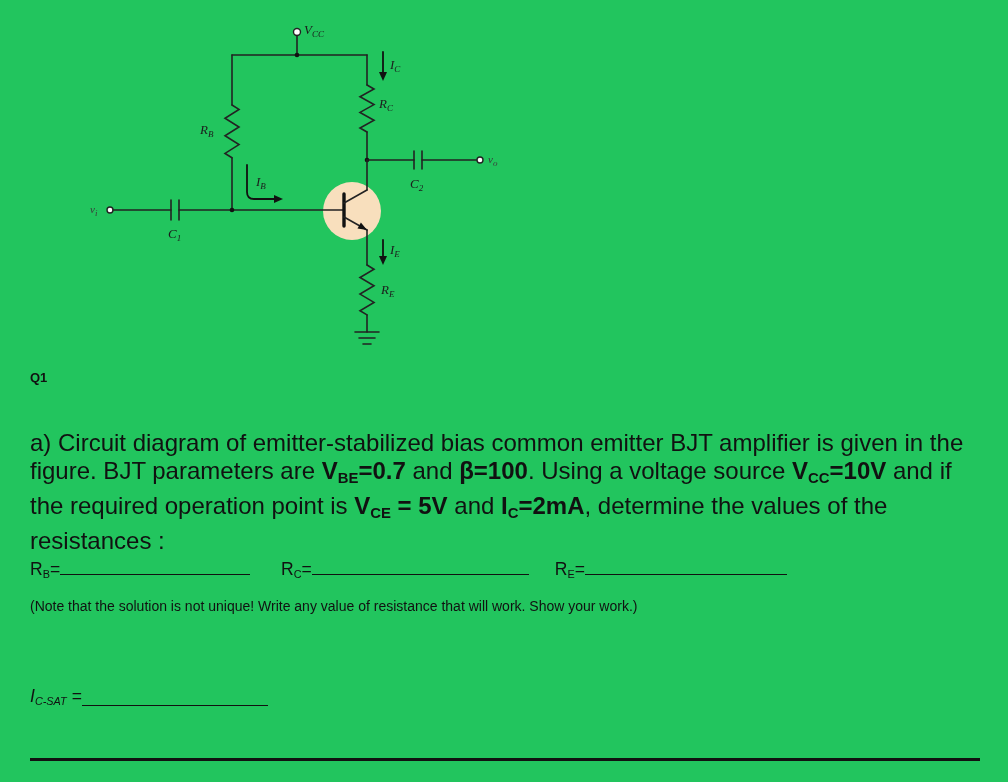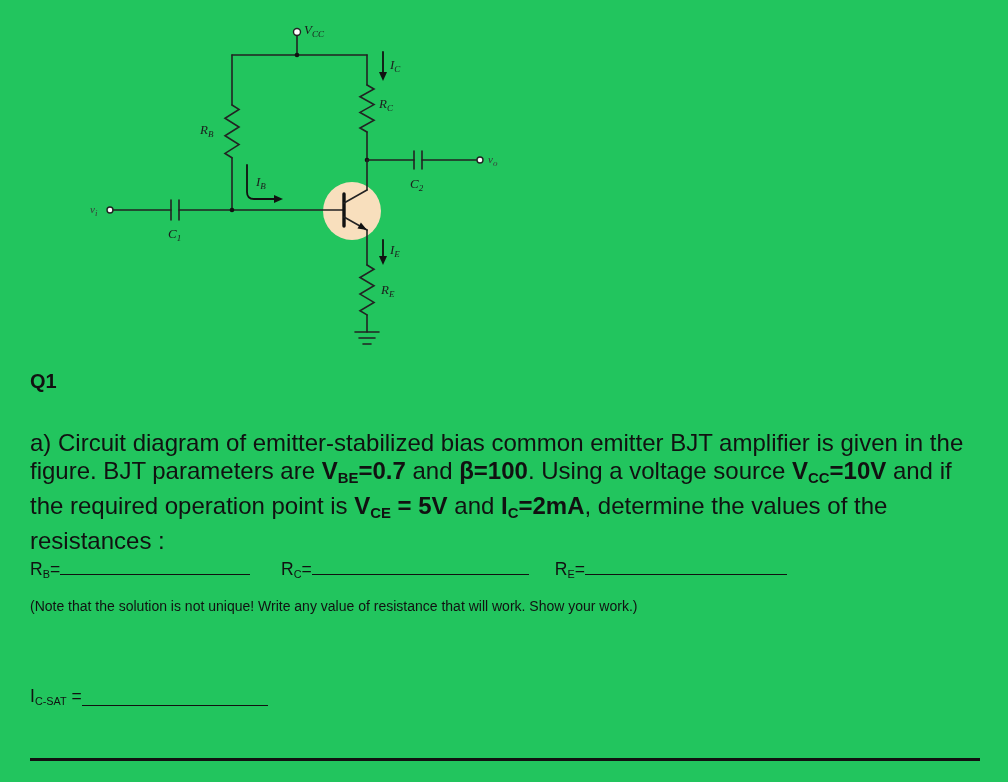--- a/index.html
+++ b/index.html
@@ -18,35 +18,35 @@
   .thickbar{stroke:#111111;stroke-width:3.4;fill:none;stroke-linecap:round;}
   .arrowline{stroke:#111111;stroke-width:1.8;fill:none;stroke-linecap:round;}
   .arrowhead{fill:#111111;stroke:none;}
   .node{fill:#111111;stroke:none;}
   .terminal{fill:#ffffff;stroke:#222222;stroke-width:1.4;}
   .clabel{font-family:"Liberation Serif",serif;font-style:italic;font-size:13px;fill:#1c1c1c;}
   .clabel-small{font-family:"Liberation Serif",serif;font-style:italic;font-size:11px;fill:#3a3a3a;}
   .csub{font-size:9px;}
   .hl{fill:#f8dfbd;}
   
-  .q1{position:absolute;left:30px;top:370px;font-size:20px;font-weight:bold;}
+  .q1{position:absolute;left:30px;top:370px;font-size:13px;font-weight:bold;}
   .para{position:absolute;left:30px;top:405px;width:948px;font-size:24px;line-height:28px;}
   .para b,.para sub{font-weight:bold;}
   sub{font-size:0.62em;vertical-align:-0.28em;letter-spacing:0;}
   .blanks-row{position:absolute;left:30px;top:556px;font-size:17.5px;display:flex;align-items:baseline;}
   .blank{display:inline-block;border-bottom:1.6px solid #111;height:18px;vertical-align:-4px;}
   .blank-rb{width:190px;}
   .blank-rc{width:217px;}
   .blank-re{width:202px;}
   .blank-icsat{width:186px;}
   .gap1{width:31px;}
   .gap2{width:26px;}
   .note-line{position:absolute;left:30px;top:598px;font-size:14px;}
   .partb-line{position:absolute;left:30px;top:643px;font-size:17.5px;}
-  .icsat-line{position:absolute;left:30px;top:686px;font-size:17.5px;}
+  .icsat-line{position:absolute;left:30px;top:686px;font-size:17.5px;font-style:italic;}
   .bottom-rule{position:absolute;left:30px;top:758px;width:950px;height:3px;background:#111111;}
 </style>
 </head>
 <body>
 
 <div class="page">
 
   <svg class="circuit" width="440" height="348" viewBox="0 0 440 348">
 
     <circle class="hl" cx="274" cy="199" r="29"></circle>

